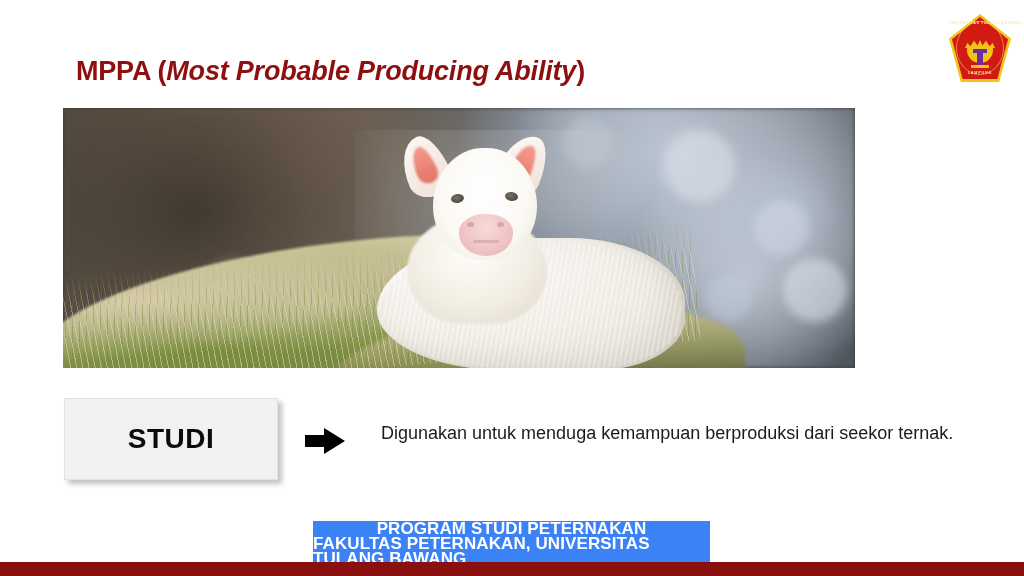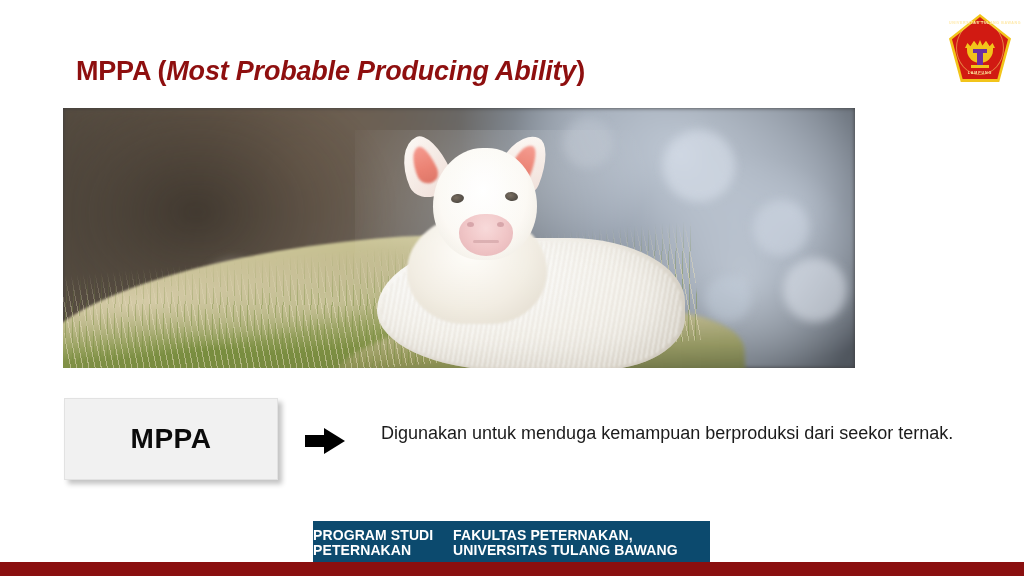--- a/index.html
+++ b/index.html
@@ -366,27 +366,27 @@
   }
   #body-text span { display: inline; }
 
   
   #footer-box {
     position: absolute;
     left: 313px;
     top: 521px;
     width: 397px;
     height: 44px;
-    background: #0c4a6e;
+    background: #3b82f6;
     color: #ffffff;
     display: flex;
-    flex-direction: row;
+    flex-direction: column;
     align-items: center;
     justify-content: center;
-    font-size: 14px;
+    font-size: 17px;
     line-height: 15px;
     letter-spacing: .1px;
     font-weight: bold;
   }
   #footer-bar {
     position: absolute;
     left: 0;
     top: 562px;
     width: 1024px;
     height: 14px;
@@ -446,21 +446,21 @@
       <div class="eye right"></div>
       <div class="muzzle"></div>
       <div class="nostril l"></div>
       <div class="nostril r"></div>
       <div class="mouth"></div>
       <div class="lamb-shade"></div>
     </div>
   </div>
 
   <div id="mppa-box">
-    <span class="label">MPPA</span>
+    <span class="label">STUDI</span>
   </div>
 
   <div id="arrow">
     <div class="shaft"></div>
     <div class="head"></div>
   </div>
 
   <div id="body-text">
     <span>Digunakan untuk menduga kemampuan berproduksi dari seekor ternak.</span>
   </div>

